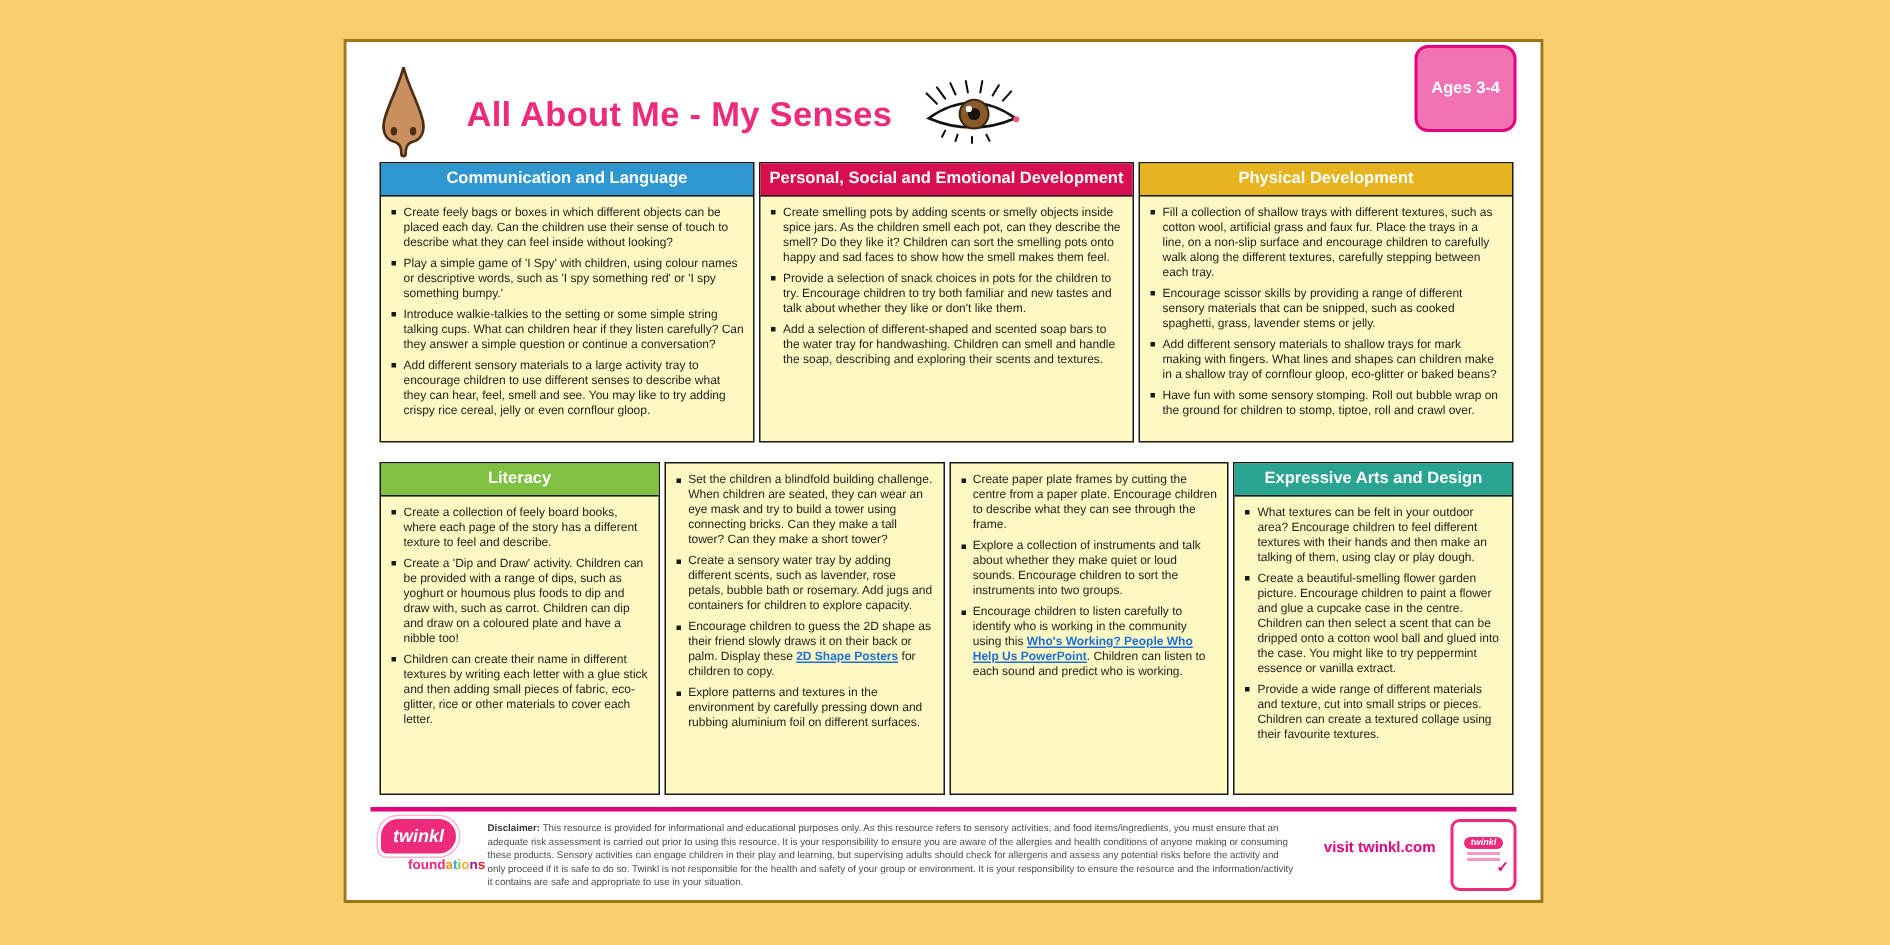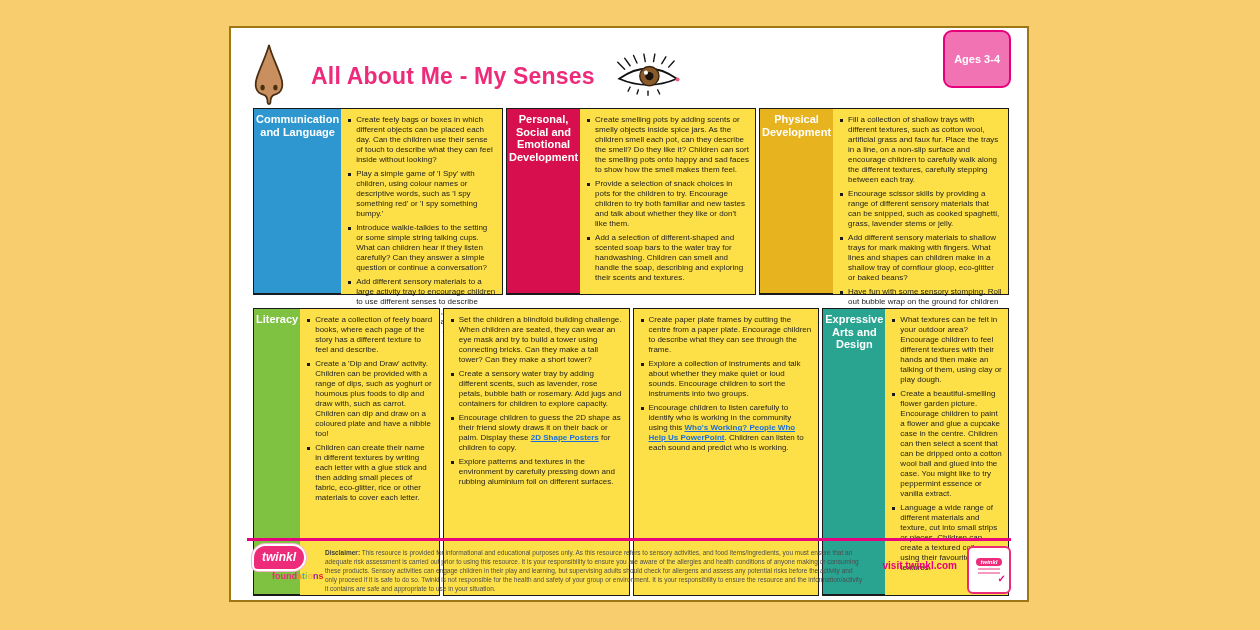--- a/index.html
+++ b/index.html
@@ -20,22 +20,22 @@
   }
   .page-title{font-size:23px;font-weight:bold;color:#ee2a7b;letter-spacing:.2px;}
   .ages-badge{
     position:absolute;right:16px;top:2px;
     background:#f173b4;border:2px solid #e6007e;border-radius:9px;
     color:#ffffff;font-weight:bold;font-size:11px;padding:21px 9px;
   }
   
   .row{position:absolute;left:22px;width:756px;display:flex;gap:3px;}
   .row-1{top:80px;height:187px;}
-  .row-2{top:280px;height:288px;}
-  .box{flex:1;border:1px solid #1a1a1a;background:#fde047;display:flex;flex-direction:row;box-sizing:border-box;}
+  .row-2{top:280px;height:222px;}
+  .box{flex:1;border:1px solid #1a1a1a;background:#fef9c3;display:flex;flex-direction:column;box-sizing:border-box;}
   .box-header{
     color:#fff;font-weight:bold;font-size:11px;text-align:center;
     padding:4px 2px;border-bottom:1px solid #1a1a1a;line-height:1.15;
   }
   .bullets{
     list-style:none;margin:4px 0 0 0;padding:2px 6px 4px 6px;
     font-size:8px;line-height:1.25;color:#1d1d1b;
   }
   .bullets li{position:relative;padding-left:9px;margin-bottom:4px;}
   .bullets li::before{
@@ -160,21 +160,21 @@
           <li><span>Create paper plate frames by cutting the centre from a paper plate. Encourage children to describe what they can see through the frame.</span></li>
           <li><span>Explore a collection of instruments and talk about whether they make quiet or loud sounds. Encourage children to sort the instruments into two groups.</span></li>
           <li><span>Encourage children to listen carefully to identify who is working in the community using this </span><a class="res-link">Who's Working? People Who Help Us PowerPoint</a><span>. Children can listen to each sound and predict who is working.</span></li>
         </ul>
       </div>
       <div class="box">
         <div class="box-header" style="background: rgb(40, 164, 145);">Expressive Arts and Design</div>
         <ul class="bullets">
           <li><span>What textures can be felt in your outdoor area? Encourage children to feel different textures with their hands and then make an talking of them, using clay or play dough.</span></li>
           <li><span>Create a beautiful-smelling flower garden picture. Encourage children to paint a flower and glue a cupcake case in the centre. Children can then select a scent that can be dripped onto a cotton wool ball and glued into the case. You might like to try peppermint essence or vanilla extract.</span></li>
-          <li><span>Language a wide range of different materials and texture, cut into small strips or pieces. Children can create a textured collage using their favourite textures.</span></li>
+          <li><span>Provide a wide range of different materials and texture, cut into small strips or pieces. Children can create a textured collage using their favourite textures.</span></li>
         </ul>
       </div>
     </div>
 
   <div class="footer-rule"></div>
 
   <div class="footer">
     <div class="logo-block">
       <span class="logo-cloud">twinkl</span>
       <div class="logo-sub"><span>found</span><span><span style="color: rgb(247, 148, 29);">a</span><span style="color: rgb(41, 171, 226);">t</span><span style="color: rgb(140, 198, 63);">i</span><span style="color: rgb(251, 176, 59);">o</span><span style="color: rgb(147, 39, 143);">n</span><span style="color: rgb(237, 28, 36);">s</span></span></div>

